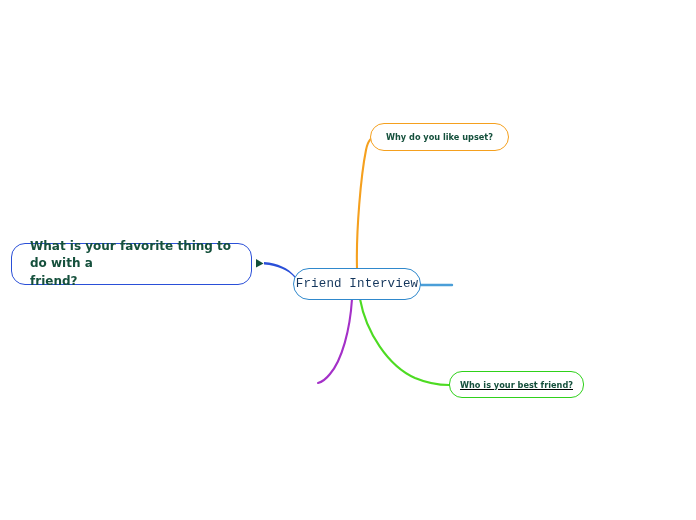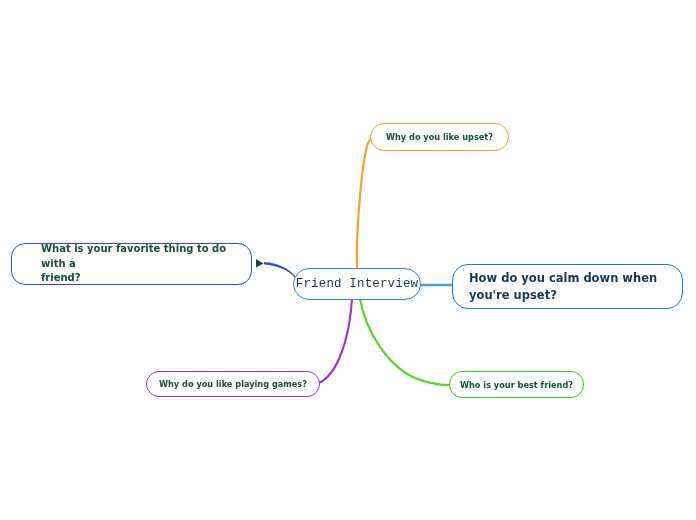--- a/index.html
+++ b/index.html
@@ -74,25 +74,24 @@
   #node-favorite {
     left: 11px;
     top: 243px;
     width: 241px;
     height: 42px;
     border: 1.6px solid #2a4fd8;
     border-radius: 14px;
     padding: 0 18px;
   }
   #node-favorite .node-label {
-    font-size: 10px;
+    font-size: 12px;
     font-weight: bold;
     color: #15503c;
     line-height: 1.45;
-    margin-left: 11px;
   }
 
   
   #node-calm {
     left: 452px;
     top: 264px;
     width: 231px;
     height: 45px;
     border: 1.6px solid #1a7fc1;
     border-radius: 16px;
@@ -124,20 +123,21 @@
 
   
   #node-best-friend {
     left: 449px;
     top: 371px;
     width: 135px;
     height: 27px;
     border: 1.5px solid #2fd11a;
     border-radius: 13px;
     justify-content: center;
+    text-decoration: underline;
   }
   #node-best-friend .node-label {
     font-size: 8.2px;
     font-weight: bold;
     color: #15503c;
     text-align: center;
   }
 </style>
 </head>
 <body>
@@ -165,26 +165,19 @@
 
   <div class="node" id="node-school">
     <span class="node-label">Why do you like upset?</span>
   </div>
 
   <div class="node" id="node-favorite">
     <span class="node-label">What is your favorite thing to do with a
 friend?</span>
   </div>
 
-  <div class="node" id="node-calm">
-    <span class="node-label">How do you calm down when
-you're upset?</span>
-  </div>
 
-  <div class="node" id="node-games">
-    <span class="node-label">Why do you like playing games?</span>
-  </div>
 
   <div class="node" id="node-best-friend">
     <span class="node-label">Who is your best friend?</span>
   </div>
 
 </div>
 
 </body></html>

